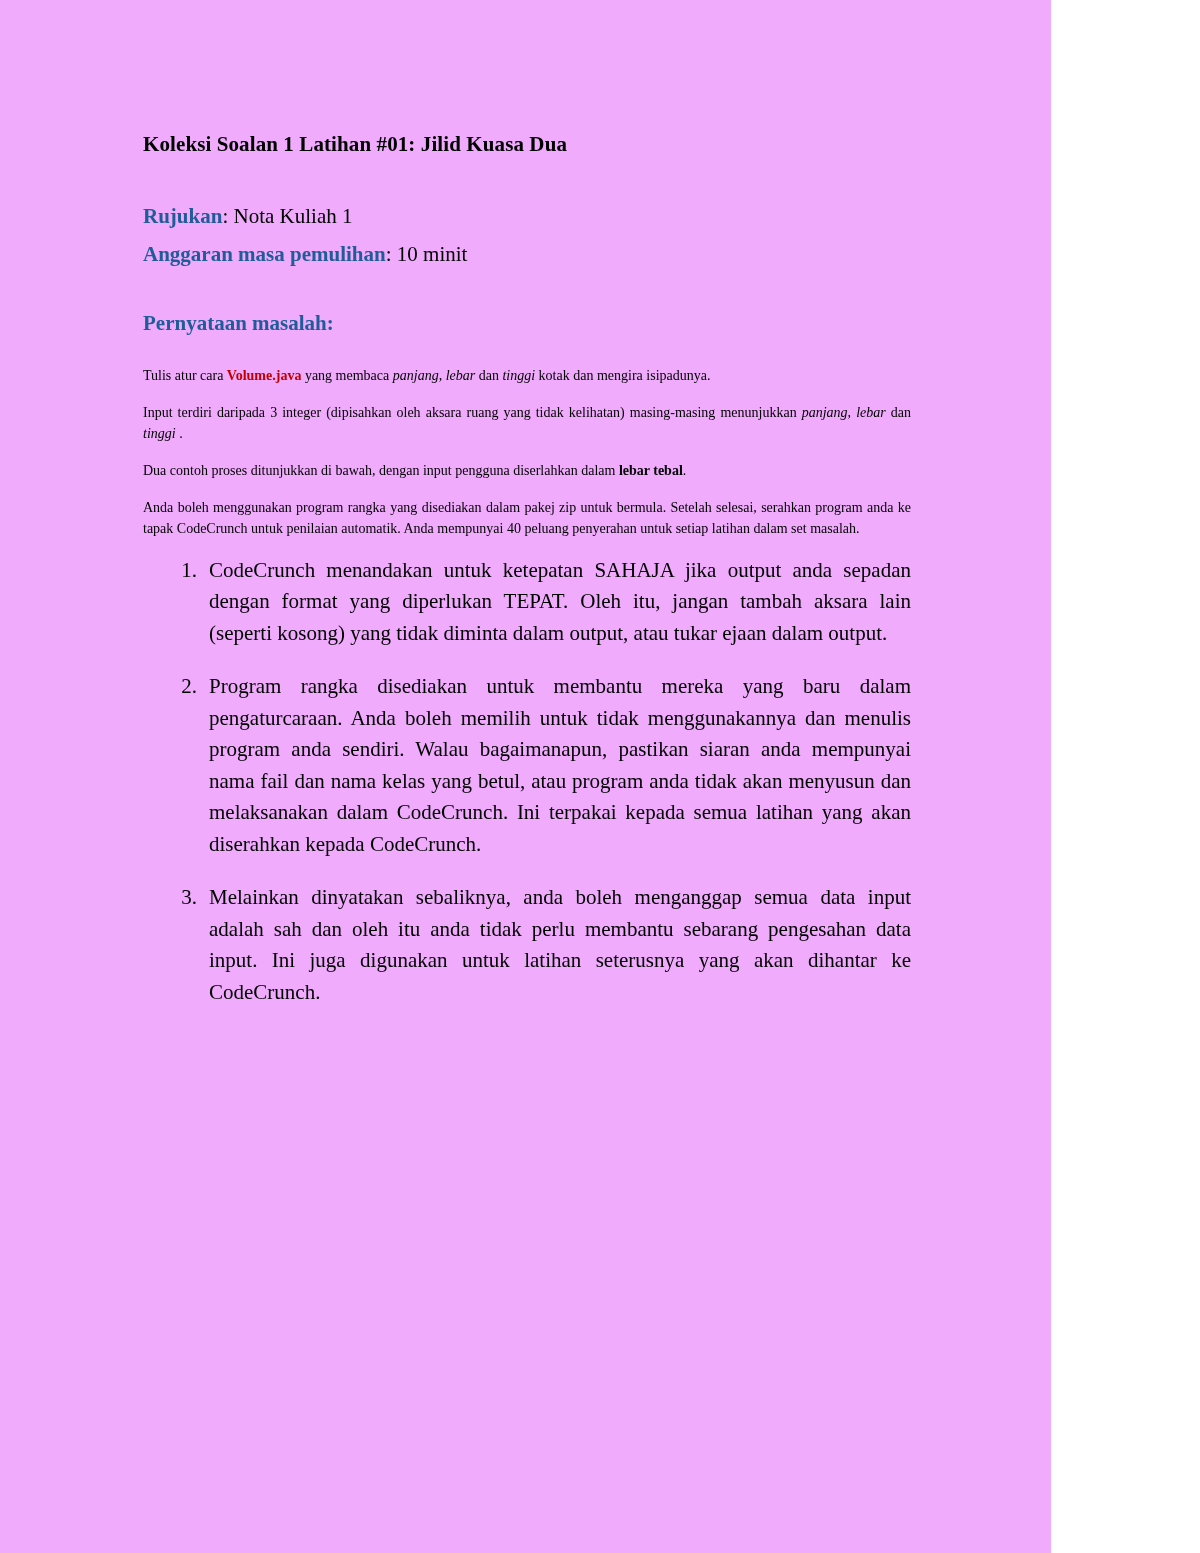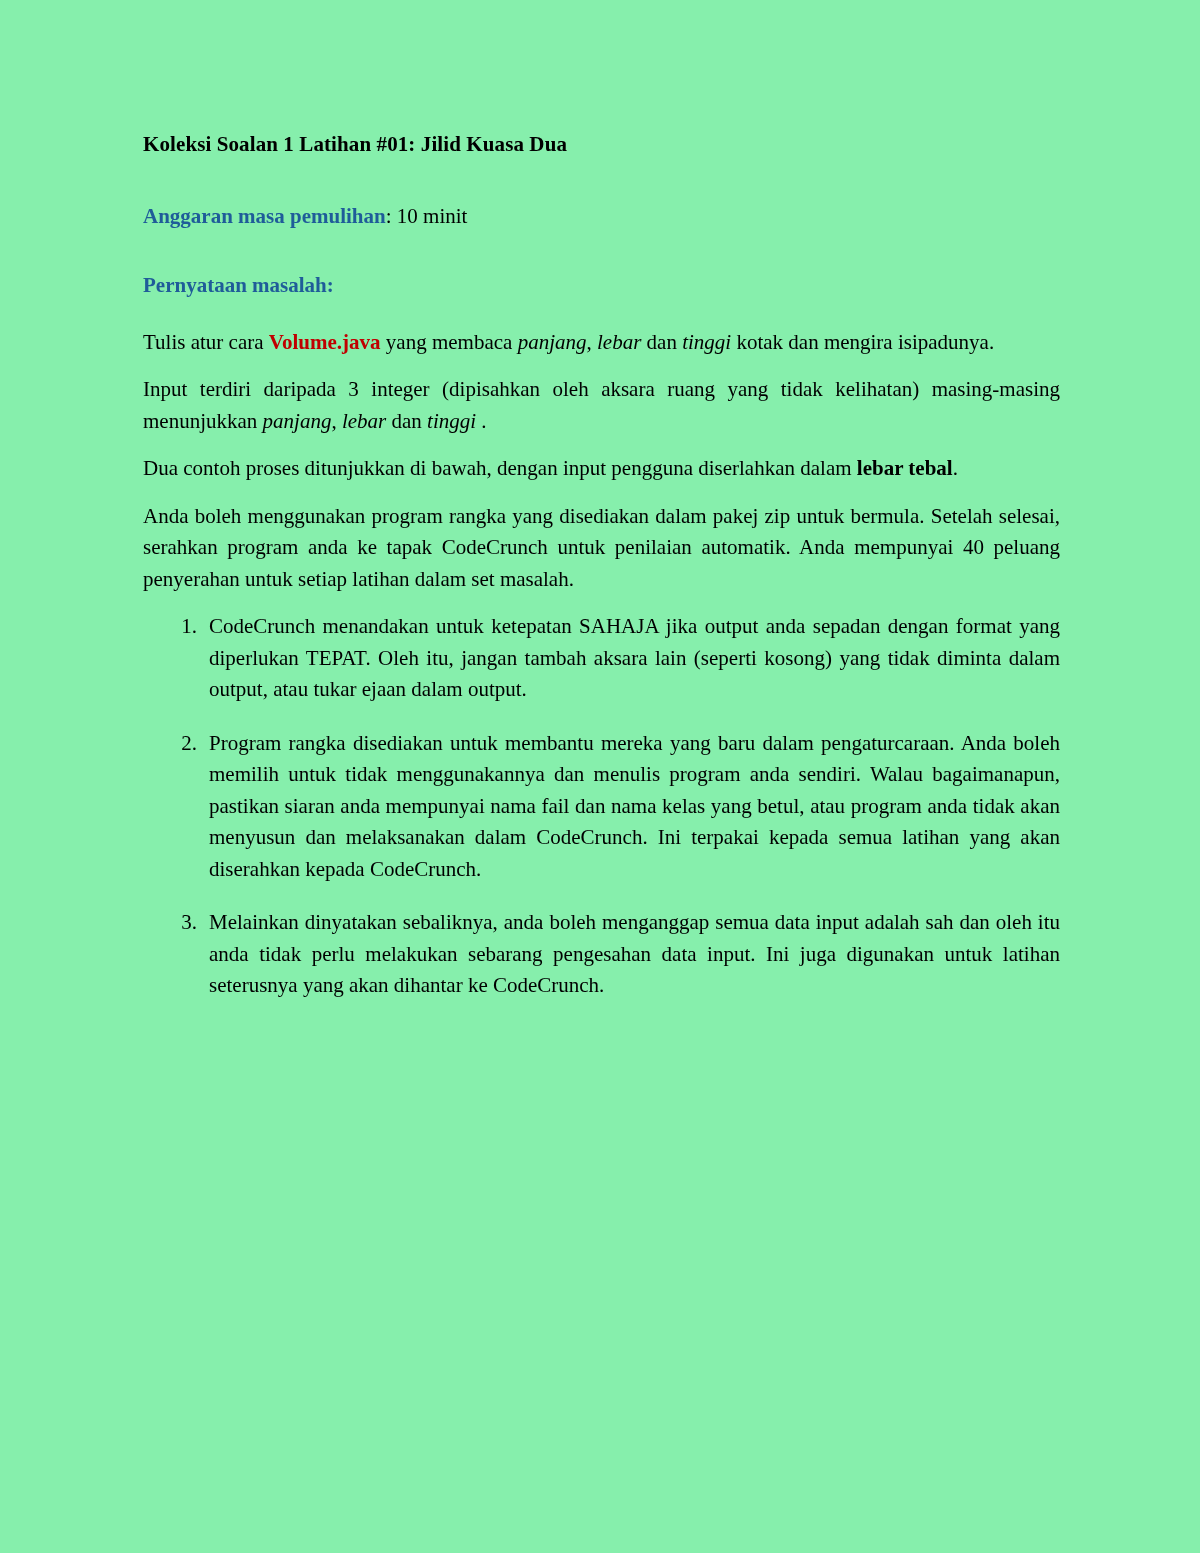--- a/index.html
+++ b/index.html
@@ -7,25 +7,25 @@
     padding: 0;
     background: #ffffff;
   }
   body {
     width: 1200px;
     min-height: 1553px;
     font-family: "Liberation Serif", serif;
     color: #000000;
   }
   .page {
-    width: 1200px;
+    width: 1051px;
     min-height: 1553px;
     box-sizing: border-box;
     padding: 132px 140px 28px 143px;
-    background: #86efac;
+    background: #f0abfc;
   }
   .doc-title {
     font-family: "Liberation Serif", serif;
     font-weight: bold;
     font-size: 21px;
     letter-spacing: 0.1px;
     margin: 0 0 44px 0;
     color: #000;
   }
   .meta-line {
@@ -41,21 +41,21 @@
   .section-head {
     color: #1f5c99;
     font-weight: bold;
     font-size: 21px;
     margin: 40px 0 29px 0;
   }
   .section-head.notes {
     margin: 54px 0 16px 0;
   }
   p.body-par {
-    font-size: 21px;
+    font-size: 14px;
     line-height: 1.5;
     text-align: justify;
     margin: 0 0 16px 0;
   }
   .red-bold {
     color: #c00000;
     font-weight: bold;
   }
   .ital { font-style: italic; }
   .bold { font-weight: bold; }
@@ -84,20 +84,23 @@
   }
 </style>
 </head>
 <body>
 
 <div class="page">
 
   <h1 class="doc-title">Koleksi Soalan 1 Latihan #01: Jilid Kuasa Dua</h1>
 
   <div class="meta-block">
+    <div class="meta-line first">
+      <span class="label-blue">Rujukan</span><span>: Nota Kuliah 1</span>
+    </div>
     <div class="meta-line">
       <span class="label-blue">Anggaran masa pemulihan</span><span>: 10 minit</span>
     </div>
   </div>
 
   <h2 class="section-head">
     <span>Pernyataan masalah</span><span>:</span>
   </h2>
 
   <p class="body-par">
@@ -111,16 +114,16 @@
   <p class="body-par">
     <span>Dua contoh proses ditunjukkan di bawah, dengan input pengguna diserlahkan dalam </span><span class="bold">lebar tebal</span><span>.</span>
   </p>
 
   <p class="body-par">Anda boleh menggunakan program rangka yang disediakan dalam pakej zip untuk bermula. Setelah selesai, serahkan program anda ke tapak CodeCrunch untuk penilaian automatik. Anda mempunyai 40 peluang penyerahan untuk setiap latihan dalam set masalah.</p>
 
 
   <ol class="notes-list">
     <li>CodeCrunch menandakan untuk ketepatan SAHAJA jika output anda sepadan dengan format yang diperlukan TEPAT. Oleh itu, jangan tambah aksara lain (seperti kosong) yang tidak diminta dalam output, atau tukar ejaan dalam output.</li>
     <li>Program rangka disediakan untuk membantu mereka yang baru dalam pengaturcaraan. Anda boleh memilih untuk tidak menggunakannya dan menulis program anda sendiri. Walau bagaimanapun, pastikan siaran anda mempunyai nama fail dan nama kelas yang betul, atau program anda tidak akan menyusun dan melaksanakan dalam CodeCrunch. Ini terpakai kepada semua latihan yang akan diserahkan kepada CodeCrunch.</li>
-    <li>Melainkan dinyatakan sebaliknya, anda boleh menganggap semua data input adalah sah dan oleh itu anda tidak perlu melakukan sebarang pengesahan data input. Ini juga digunakan untuk latihan seterusnya yang akan dihantar ke CodeCrunch.</li>
+    <li>Melainkan dinyatakan sebaliknya, anda boleh menganggap semua data input adalah sah dan oleh itu anda tidak perlu membantu sebarang pengesahan data input. Ini juga digunakan untuk latihan seterusnya yang akan dihantar ke CodeCrunch.</li>
   </ol>
 
 </div>
 
 </body></html>

